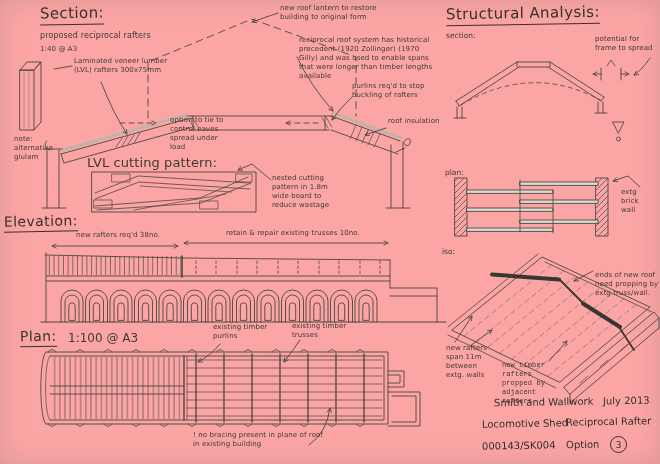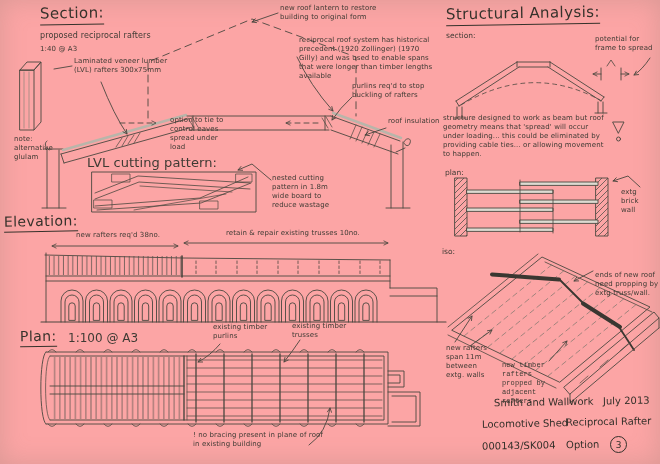--- a/index.html
+++ b/index.html
@@ -217,21 +217,20 @@
 
 <div class="h1" style="left:20px;top:329px;font-size:14px;">Plan:</div>
 <div class="scale" style="left:68px;top:331px;">1:100 @ A3</div>
 <div class="note" style="left:213px;top:323px;width:60px;">existing timber purlins</div>
 <div class="note" style="left:292px;top:322px;width:58px;">existing timber trusses</div>
 <div class="note" style="left:193px;top:431px;width:130px;">!  no bracing present in plane of roof in existing building</div>
 
 <div class="h1" style="left:446px;top:6px;">Structural Analysis:</div>
 <div class="lbl" style="left:446px;top:31px;">section:</div>
 <div class="note" style="left:595px;top:35px;width:58px;">potential for frame to spread</div>
-<div class="note" style="left:443px;top:114px;width:168px;">structure designed to work as beam but roof geometry means that 'spread' will occur under loading... this could be eliminated by providing cable ties... or allowing movement to happen.</div>
 <div class="lbl" style="left:445px;top:168px;">plan:</div>
 <div class="note" style="left:621px;top:188px;width:34px;">extg brick wall</div>
 <div class="lbl" style="left:442px;top:247px;">iso:</div>
 <div class="note" style="left:595px;top:271px;width:64px;">ends of new roof need propping by extg truss/wall.</div>
 <div class="note" style="left:446px;top:344px;width:46px;">new rafters span 11m between extg. walls</div>
 <div class="note" style="left:502px;top:361px;width:60px;font-family:Liberation Mono, monospace;">new timber rafters propped by adjacent rafters</div>
 
 <div class="tb" style="left:494px;top:396px;">
   <span>Smith and Wallwork</span>&nbsp;&nbsp;
   <span>July 2013</span>

